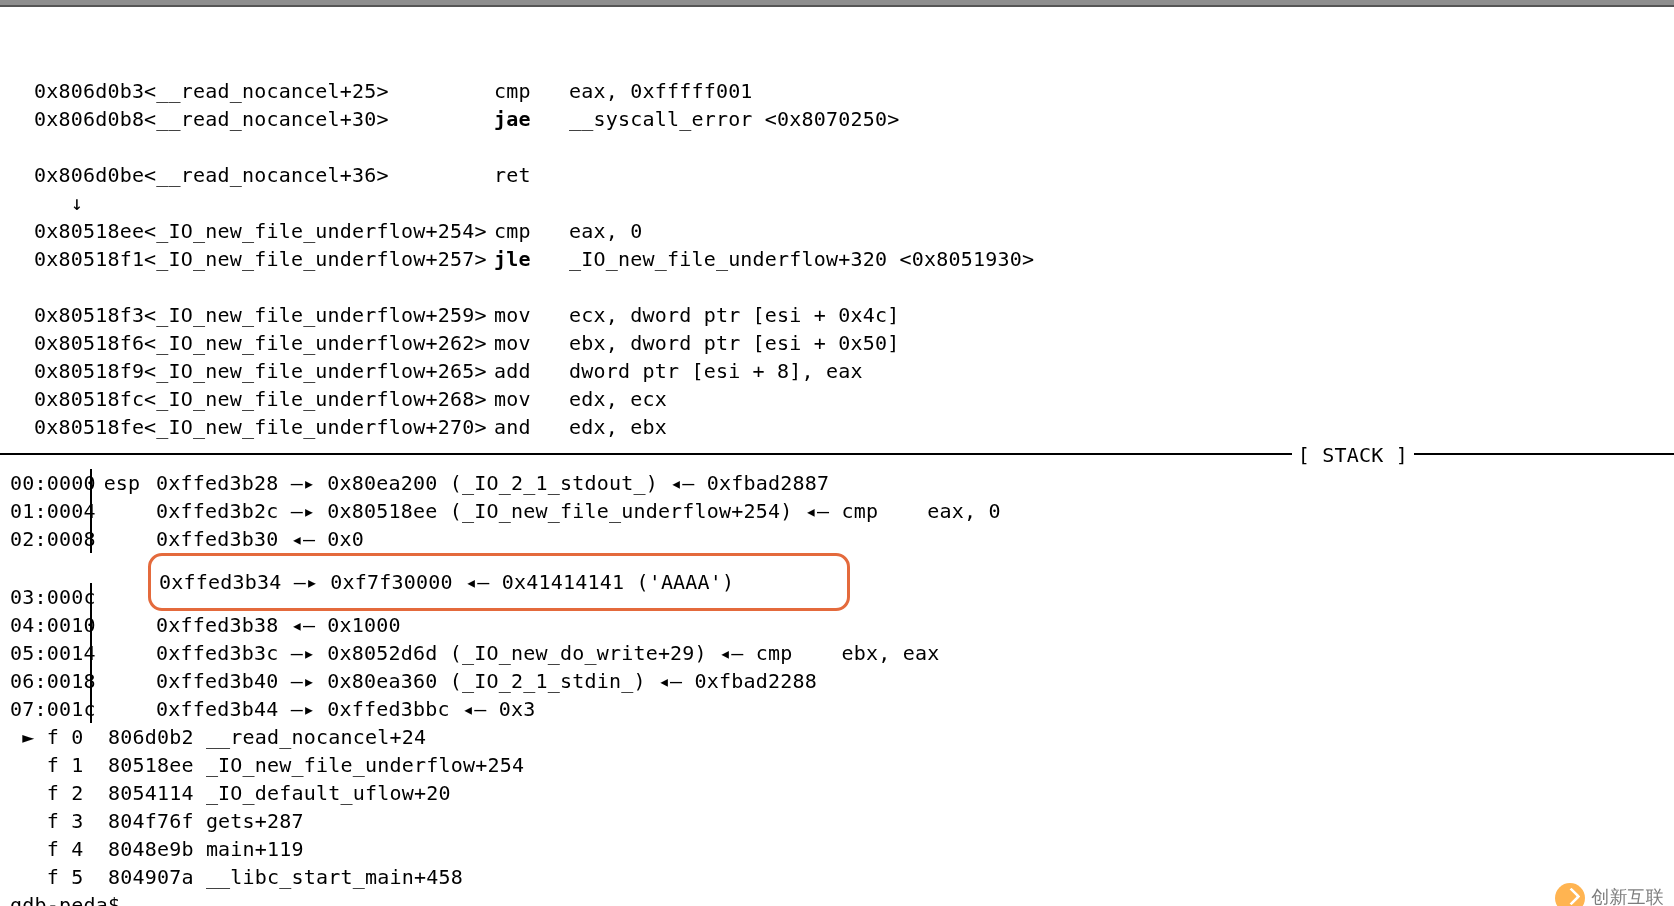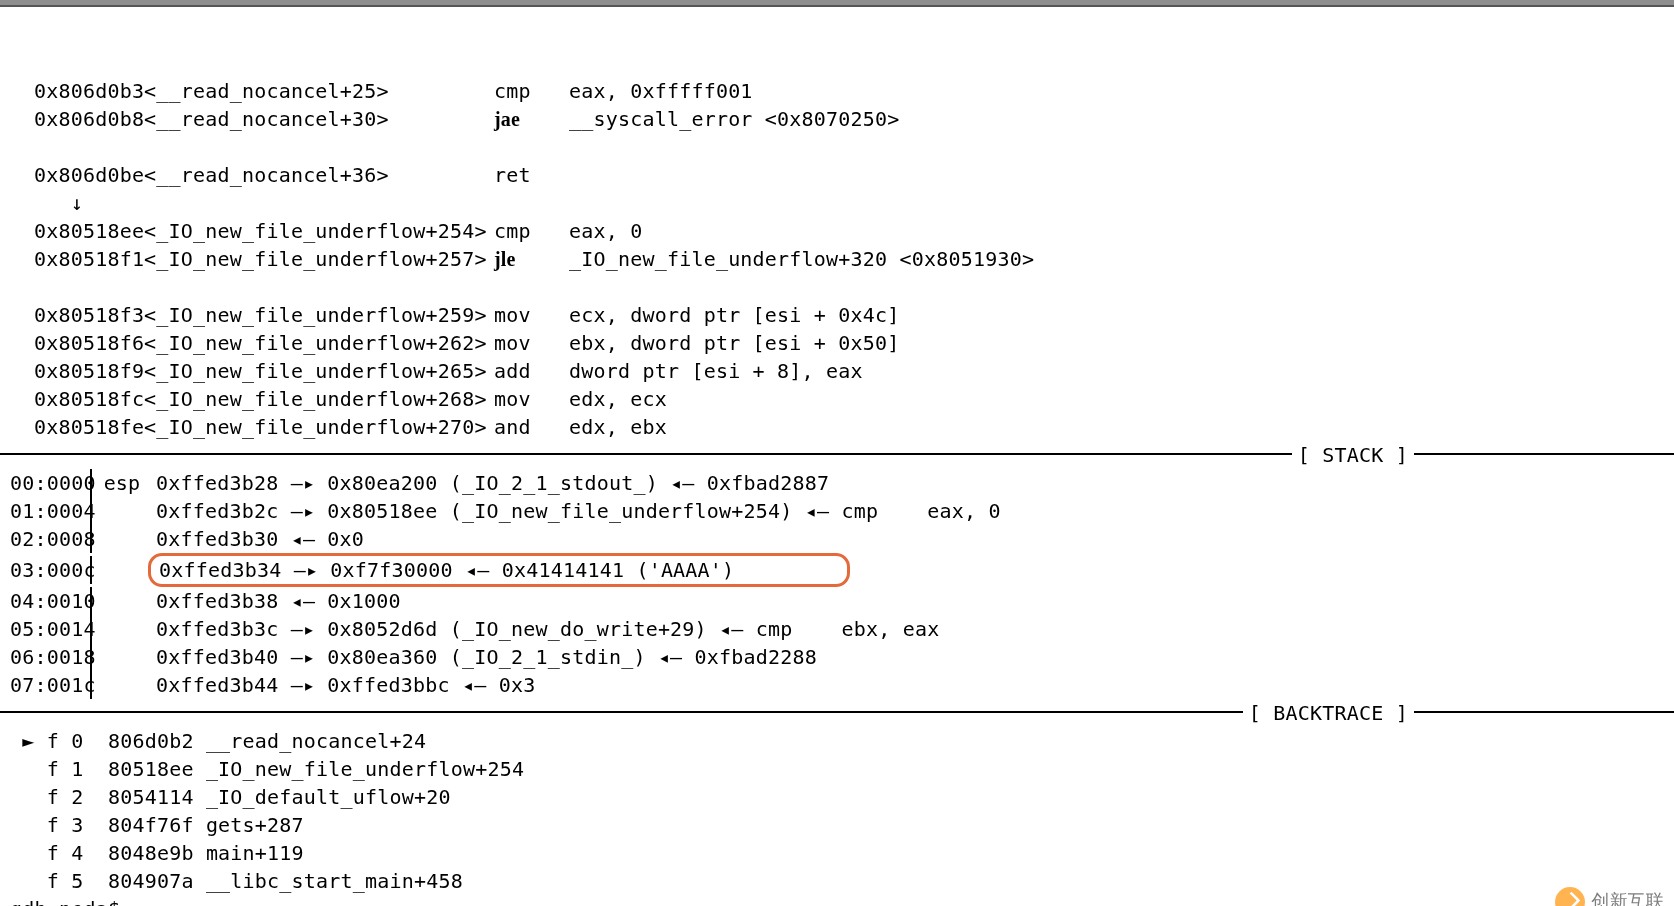--- a/index.html
+++ b/index.html
@@ -31,21 +31,20 @@
   }
   .disasm {
     padding-top: 14px;
   }
   .line {
     display: block;
     min-height: 1em;
   }
   .bold {
     font-weight: 700;
-    font-family: Liberation Serif, serif;
   }
   .section-header {
     position: relative;
     height: 28px;
   }
   .section-header hr {
     border: none;
     border-top: 2px solid #000;
     position: absolute;
     top: 12px;
@@ -56,42 +55,42 @@
   .section-label {
     position: absolute;
     right: 260px;
     top: 0;
     background: #ffffff;
     padding: 0 6px;
     font-size: 20px;
   }
   .stack-row {
     display: flex;
-    align-items: center;
+    align-items: flex-end;
   }
   .stack-offset {
     width: 82px;
     text-align: left;
     padding-left: 0;
     border-right: 2px solid #000;
     box-sizing: border-box;
   }
   .stack-reg {
     width: 60px;
     text-align: center;
     font-weight: 400;
   }
   .stack-content {
     flex: 1;
     padding-left: 4px;
   }
   .stack-highlight {
     border: 3px solid #e46a3c;
     border-radius: 14px;
-    padding: 0 8px;
+    padding: 12px 8px;
     margin-left: -8px;
     display: inline-block;
     min-width: 680px;
   }
   .col-addr {
     display: inline-block;
     width: 110px;
   }
   .col-sym {
     display: inline-block;
@@ -150,24 +149,20 @@
   
 <span class="line"><span class="pad" style="width: 24px;"></span><span class="col-addr">0x806d0b3</span><span class="col-sym">&lt;__read_nocancel+25&gt;</span><span class="col-mn">cmp</span><span class="col-ops">eax, 0xfffff001</span></span><span class="line"><span class="pad" style="width: 24px;"></span><span class="col-addr">0x806d0b8</span><span class="col-sym">&lt;__read_nocancel+30&gt;</span><span class="col-mn bold">jae</span><span class="col-ops">__syscall_error &lt;0x8070250&gt;</span></span><span class="line">&nbsp;</span><span class="line"><span class="pad" style="width: 24px;"></span><span class="col-addr">0x806d0be</span><span class="col-sym">&lt;__read_nocancel+36&gt;</span><span class="col-mn">ret</span><span class="col-ops"></span></span><span class="line"><span class="pad" style="width: 24px;"></span><span class="col-addr">   ↓</span><span class="col-sym"></span><span class="col-mn"></span><span class="col-ops"></span></span><span class="line"><span class="pad" style="width: 24px;"></span><span class="col-addr">0x80518ee</span><span class="col-sym">&lt;_IO_new_file_underflow+254&gt;</span><span class="col-mn">cmp</span><span class="col-ops">eax, 0</span></span><span class="line"><span class="pad" style="width: 24px;"></span><span class="col-addr">0x80518f1</span><span class="col-sym">&lt;_IO_new_file_underflow+257&gt;</span><span class="col-mn bold">jle</span><span class="col-ops">_IO_new_file_underflow+320 &lt;0x8051930&gt;</span></span><span class="line">&nbsp;</span><span class="line"><span class="pad" style="width: 24px;"></span><span class="col-addr">0x80518f3</span><span class="col-sym">&lt;_IO_new_file_underflow+259&gt;</span><span class="col-mn">mov</span><span class="col-ops">ecx, dword ptr [esi + 0x4c]</span></span><span class="line"><span class="pad" style="width: 24px;"></span><span class="col-addr">0x80518f6</span><span class="col-sym">&lt;_IO_new_file_underflow+262&gt;</span><span class="col-mn">mov</span><span class="col-ops">ebx, dword ptr [esi + 0x50]</span></span><span class="line"><span class="pad" style="width: 24px;"></span><span class="col-addr">0x80518f9</span><span class="col-sym">&lt;_IO_new_file_underflow+265&gt;</span><span class="col-mn">add</span><span class="col-ops">dword ptr [esi + 8], eax</span></span><span class="line"><span class="pad" style="width: 24px;"></span><span class="col-addr">0x80518fc</span><span class="col-sym">&lt;_IO_new_file_underflow+268&gt;</span><span class="col-mn">mov</span><span class="col-ops">edx, ecx</span></span><span class="line"><span class="pad" style="width: 24px;"></span><span class="col-addr">0x80518fe</span><span class="col-sym">&lt;_IO_new_file_underflow+270&gt;</span><span class="col-mn">and</span><span class="col-ops">edx, ebx</span></span></div>
 
 <div class="section-header">
   <hr>
   <span class="section-label">[ STACK ]</span>
 </div>
 
 <div class="stack"><div class="stack-row"><span class="stack-offset">00:0000</span><span class="stack-reg">esp</span><span class="stack-content">0xffed3b28 —▸ 0x80ea200 (_IO_2_1_stdout_) ◂— 0xfbad2887</span></div><div class="stack-row"><span class="stack-offset">01:0004</span><span class="stack-reg"></span><span class="stack-content">0xffed3b2c —▸ 0x80518ee (_IO_new_file_underflow+254) ◂— cmp    eax, 0</span></div><div class="stack-row"><span class="stack-offset">02:0008</span><span class="stack-reg"></span><span class="stack-content">0xffed3b30 ◂— 0x0</span></div><div class="stack-row"><span class="stack-offset">03:000c</span><span class="stack-reg"></span><span class="stack-content"><span class="stack-highlight">0xffed3b34 —▸ 0xf7f30000 ◂— 0x41414141 ('AAAA')</span></span></div><div class="stack-row"><span class="stack-offset">04:0010</span><span class="stack-reg"></span><span class="stack-content">0xffed3b38 ◂— 0x1000</span></div><div class="stack-row"><span class="stack-offset">05:0014</span><span class="stack-reg"></span><span class="stack-content">0xffed3b3c —▸ 0x8052d6d (_IO_new_do_write+29) ◂— cmp    ebx, eax</span></div><div class="stack-row"><span class="stack-offset">06:0018</span><span class="stack-reg"></span><span class="stack-content">0xffed3b40 —▸ 0x80ea360 (_IO_2_1_stdin_) ◂— 0xfbad2288</span></div><div class="stack-row"><span class="stack-offset">07:001c</span><span class="stack-reg"></span><span class="stack-content">0xffed3b44 —▸ 0xffed3bbc ◂— 0x3</span></div></div>
 
-<div class="section-header">
-  <hr>
-  <span class="section-label">[ BACKTRACE ]</span>
-</div>
 
 <div class="backtrace"><span class="line"><span> ► f 0  </span><span>806d0b2 </span><span>__read_nocancel+24</span></span><span class="line"><span>   f 1  </span><span>80518ee </span><span>_IO_new_file_underflow+254</span></span><span class="line"><span>   f 2  </span><span>8054114 </span><span>_IO_default_uflow+20</span></span><span class="line"><span>   f 3  </span><span>804f76f </span><span>gets+287</span></span><span class="line"><span>   f 4  </span><span>8048e9b </span><span>main+119</span></span><span class="line"><span>   f 5  </span><span>804907a </span><span>__libc_start_main+458</span></span></div>
 
 <div class="prompt-area"><span>gdb-peda$ </span></div>
 
 <div class="watermark">
   <div class="watermark-circle"></div>
   <span>创新互联</span>
 </div>
 

